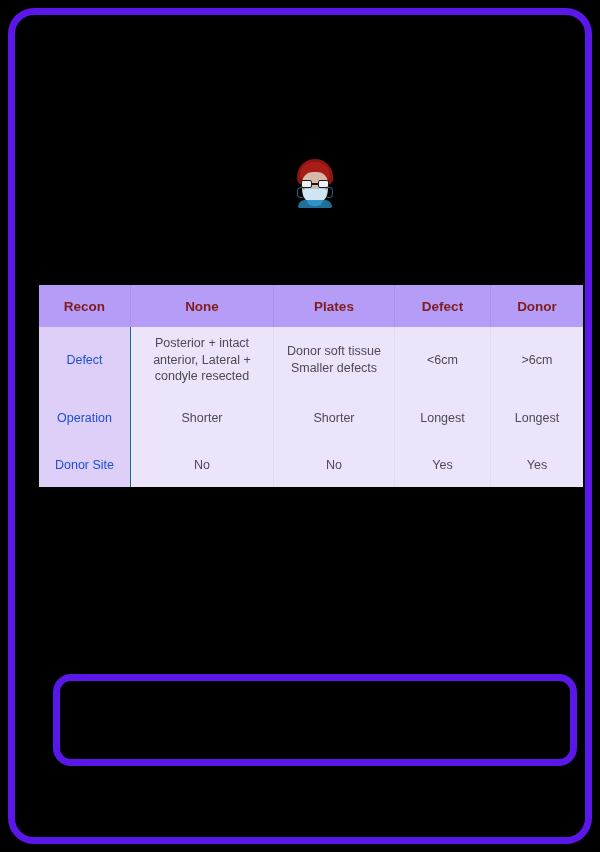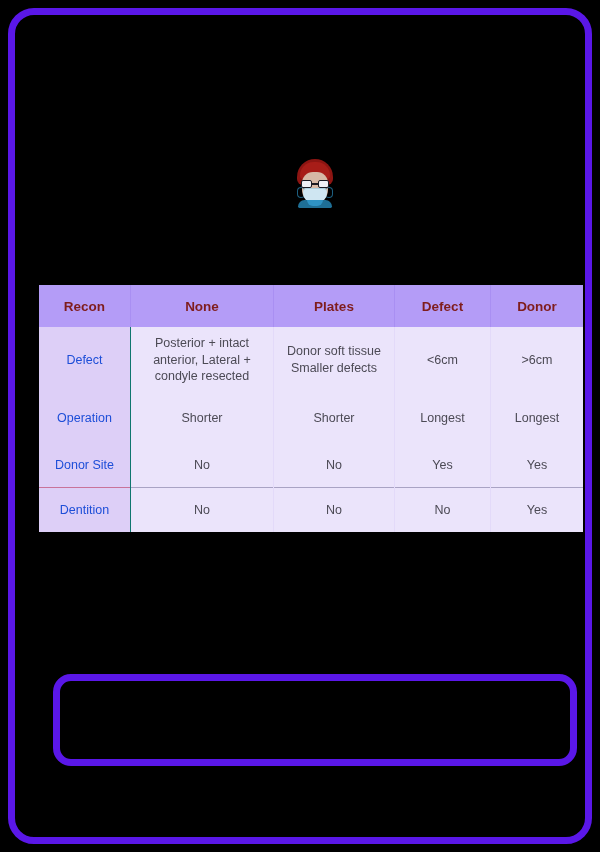--- a/index.html
+++ b/index.html
@@ -249,26 +249,19 @@
           <td>Longest</td>
           <td>Longest</td>
         </tr>
         <tr class="r-donor">
           <td class="rowhead">Donor Site</td>
           <td>No</td>
           <td>No</td>
           <td>Yes</td>
           <td>Yes</td>
         </tr>
-        <tr class="r-dentition">
-          <td class="rowhead">Dentition</td>
-          <td>No</td>
-          <td>No</td>
-          <td>No</td>
-          <td>Yes</td>
-        </tr>
       </tbody>
     </table>
   </div>
 
   <div class="caption-box"></div>
 
 </div>
 
 </body></html>

